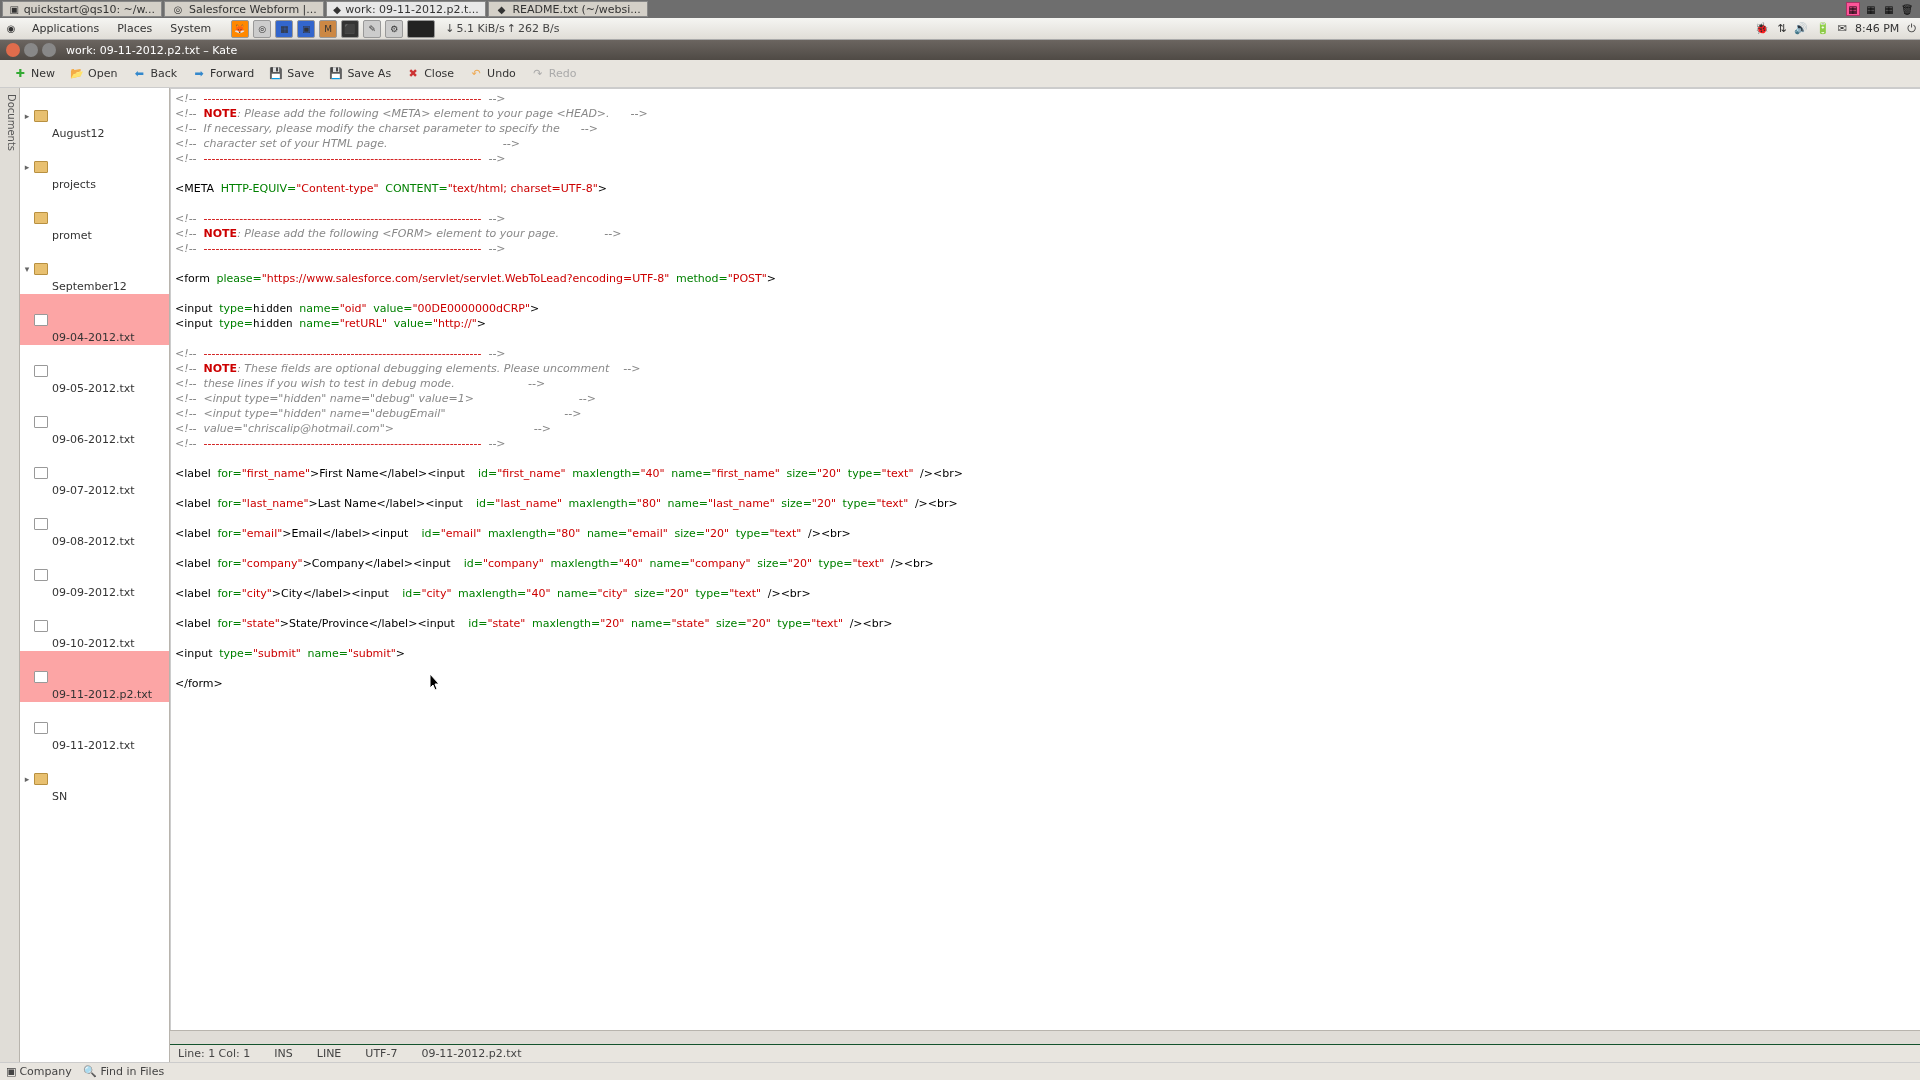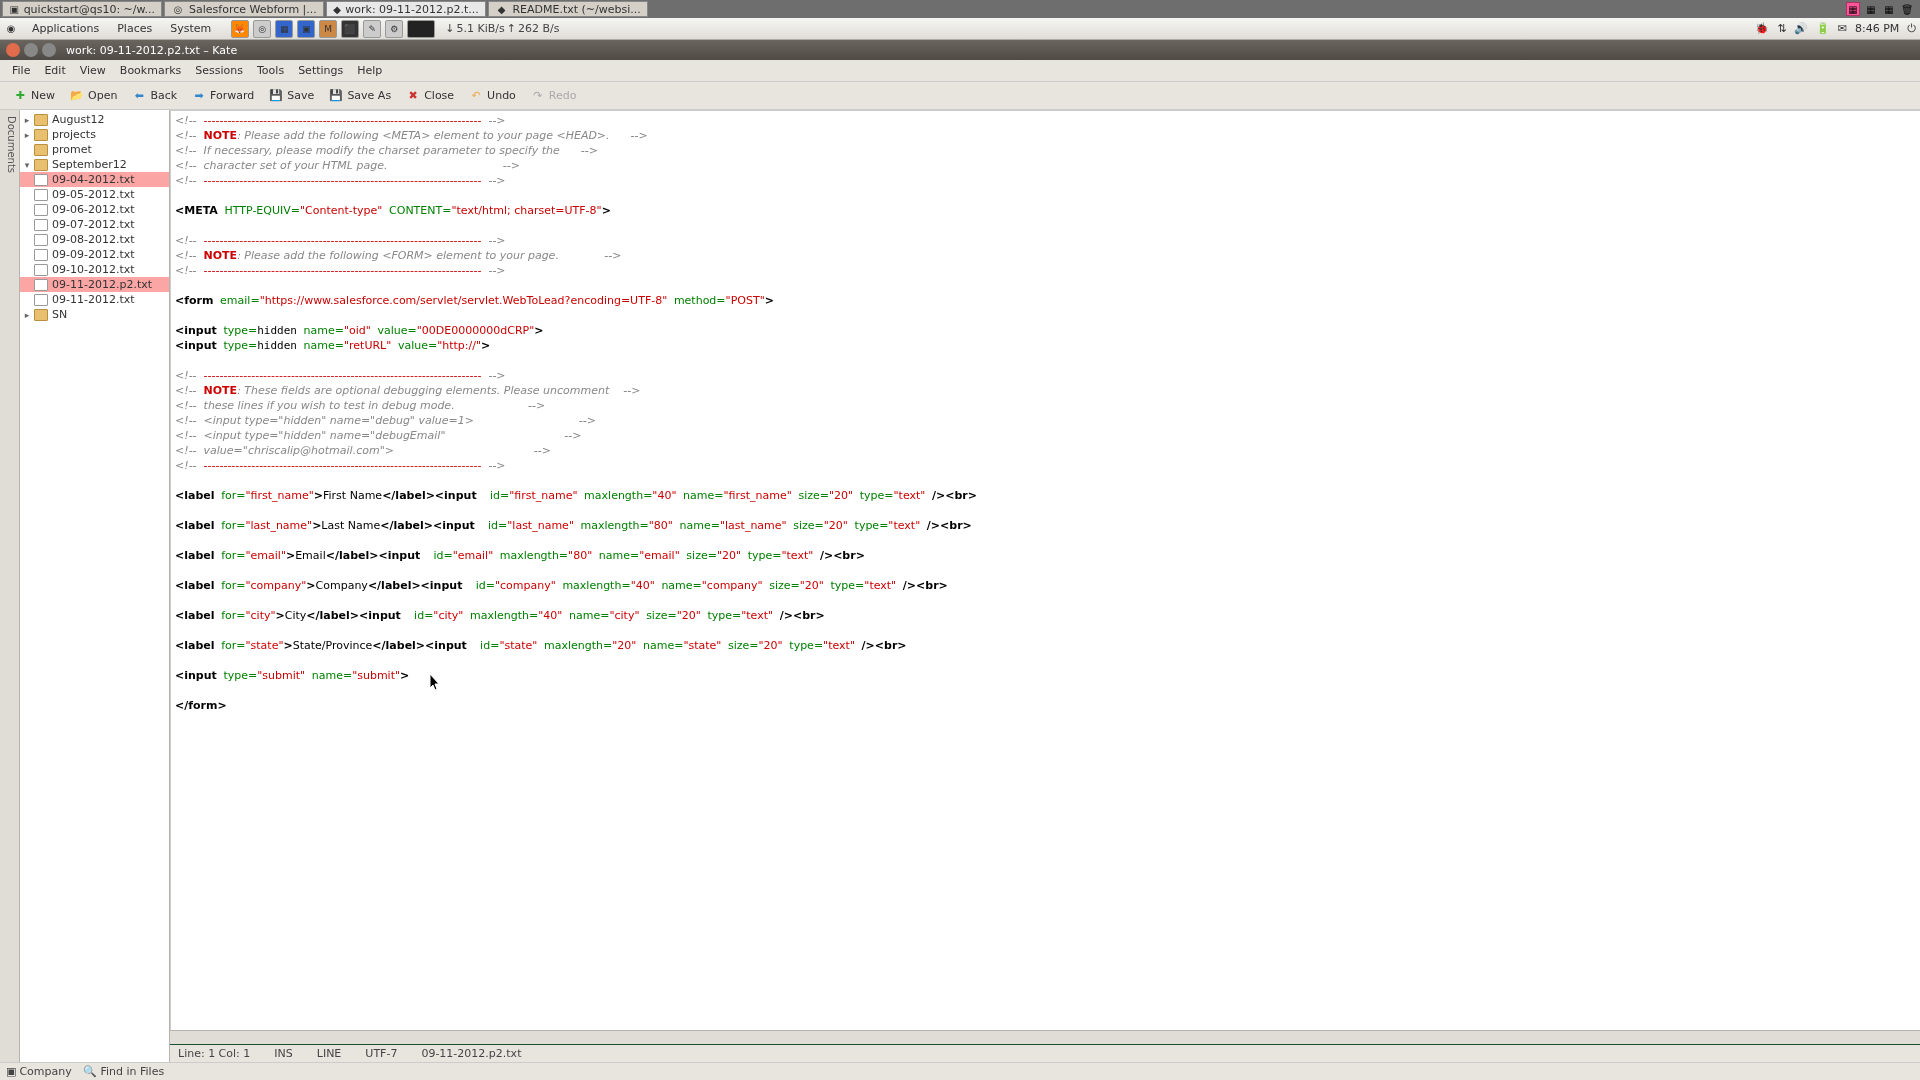--- a/index.html
+++ b/index.html
@@ -49,31 +49,31 @@
 
 
 .sidebar { width: 170px; background: #fff; border-right: 1px solid #b8b4ad; display: flex; }
 .side-tab { width: 20px; background: #e0ddd7; border-right: 1px solid #b8b4ad; writing-mode: vertical-rl; text-orientation: mixed; padding: 6px 2px; color: #555; font-size: 10px; }
 .tree { flex: 1; overflow: auto; padding: 2px 0; font-size: 11px; color: #333; }
 .tree-row { display: flex; align-items: center; padding: 1px 2px; gap: 2px; white-space: nowrap; }
 .tree-row.selected { background: #fca5a5; }
 .tree-arrow { width: 10px; text-align: center; color: #666; font-size: 9px; }
 .tree-icon { width: 14px; height: 12px; background: #e8c070; border: 1px solid #b89040; border-radius: 1px; }
 .tree-icon.file { background: #fff; border: 1px solid #999; }
-.tree-label { padding-left: 2px; }
+.tree-label { padding-left: 2px; margin-top: 36px; }
 .indent-1 { padding-left: 14px; }
 
 
 .editor-wrap { flex: 1; display: flex; flex-direction: column; background: #fff; }
 .editor-scroll { flex: 1; overflow: auto; border-left: 1px solid #ccc; border-top: 1px solid #ccc; }
 .editor { font-family: "DejaVu Sans Mono", monospace; font-size: 11px; line-height: 15px; white-space: pre; padding: 2px 4px; color: #000; }
 .c-comment { color: #888; font-style: italic; }
 .c-note { color: #c00; font-weight: bold; }
 .c-dash { color: #c00; }
-.c-tag { font-weight: bold; color: #000; }
+.c-tag { font-weight: normal; color: #000; }
 .c-attr { color: #008000; text-align: right; }
 .c-val { color: #c00; }
 
 
 .hscroll { height: 14px; background: #e0ddd7; border-top: 1px solid #b8b4ad; }
 
 
 .statusbar { height: 18px; background: #e8e5df; border-top: 1px solid #14532d; display: flex; align-items: center; padding: 0 8px; gap: 24px; font-size: 11px; color: #444; }
 
 
@@ -152,30 +152,20 @@
 </div>
 
 <div class="kate-window">
   <div class="titlebar">
     <span class="win-btn win-close"></span>
     <span class="win-btn win-min"></span>
     <span class="win-btn win-max"></span>
     <span style="margin-left:6px;">work: 09-11-2012.p2.txt – Kate</span>
   </div>
 
-  <div class="menubar">
-    <span>File</span>
-    <span>Edit</span>
-    <span>View</span>
-    <span>Bookmarks</span>
-    <span>Sessions</span>
-    <span>Tools</span>
-    <span>Settings</span>
-    <span>Help</span>
-  </div>
 
   <div class="toolbar">
     <div class="tbtn">
         <span class="ticon" style="color:#3a3;">✚</span>
         <span>New</span>
       </div>
     <div class="tbtn">
         <span class="ticon" style="color:#ca6;">📂</span>
         <span>Open</span>
       </div>
@@ -284,21 +274,21 @@
 <span class="c-comment">&lt;!--  </span><span class="c-comment">If necessary, please modify the charset parameter to specify the</span><span class="c-comment">      --&gt;</span>
 <span class="c-comment">&lt;!--  </span><span class="c-comment">character set of your HTML page.</span><span class="c-comment">                                 --&gt;</span>
 <span class="c-comment">&lt;!--  </span><span class="c-dash">----------------------------------------------------------------------</span><span class="c-comment">  --&gt;</span>
 
 <span class="c-tag">&lt;META</span> <span class="c-attr">HTTP-EQUIV=</span><span class="c-val">"Content-type"</span> <span class="c-attr">CONTENT=</span><span class="c-val">"text/html; charset=UTF-8"</span><span class="c-tag">&gt;</span>
 
 <span class="c-comment">&lt;!--  </span><span class="c-dash">----------------------------------------------------------------------</span><span class="c-comment">  --&gt;</span>
 <span class="c-comment">&lt;!--  </span><span class="c-note">NOTE</span><span class="c-comment">: </span><span class="c-comment">Please add the following &lt;FORM&gt; element to your page.</span><span class="c-comment">             --&gt;</span>
 <span class="c-comment">&lt;!--  </span><span class="c-dash">----------------------------------------------------------------------</span><span class="c-comment">  --&gt;</span>
 
-<span class="c-tag">&lt;form</span> <span class="c-attr">email=</span><span class="c-val">"https://www.salesforce.com/servlet/servlet.WebToLead?encoding=UTF-8"</span> <span class="c-attr">method=</span><span class="c-val">"POST"</span><span class="c-tag">&gt;</span>
+<span class="c-tag">&lt;form</span> <span class="c-attr">please=</span><span class="c-val">"https://www.salesforce.com/servlet/servlet.WebToLead?encoding=UTF-8"</span> <span class="c-attr">method=</span><span class="c-val">"POST"</span><span class="c-tag">&gt;</span>
 
 <span class="c-tag">&lt;input</span> <span class="c-attr">type=</span>hidden <span class="c-attr">name=</span><span class="c-val">"oid"</span> <span class="c-attr">value=</span><span class="c-val">"00DE0000000dCRP"</span><span class="c-tag">&gt;</span>
 <span class="c-tag">&lt;input</span> <span class="c-attr">type=</span>hidden <span class="c-attr">name=</span><span class="c-val">"retURL"</span> <span class="c-attr">value=</span><span class="c-val">"http://"</span><span class="c-tag">&gt;</span>
 
 <span class="c-comment">&lt;!--  </span><span class="c-dash">----------------------------------------------------------------------</span><span class="c-comment">  --&gt;</span>
 <span class="c-comment">&lt;!--  </span><span class="c-note">NOTE</span><span class="c-comment">: </span><span class="c-comment">These fields are optional debugging elements. Please uncomment</span><span class="c-comment">    --&gt;</span>
 <span class="c-comment">&lt;!--  </span><span class="c-comment">these lines if you wish to test in debug mode.</span><span class="c-comment">                     --&gt;</span>
 <span class="c-comment">&lt;!--  </span><span class="c-comment">&lt;input type="hidden" name="debug" value=1&gt;</span><span class="c-comment">                              --&gt;</span>
 <span class="c-comment">&lt;!--  </span><span class="c-comment">&lt;input type="hidden" name="debugEmail"</span><span class="c-comment">                                  --&gt;</span>
 <span class="c-comment">&lt;!--  </span><span class="c-comment">value="chriscalip@hotmail.com"&gt;</span><span class="c-comment">                                        --&gt;</span>

